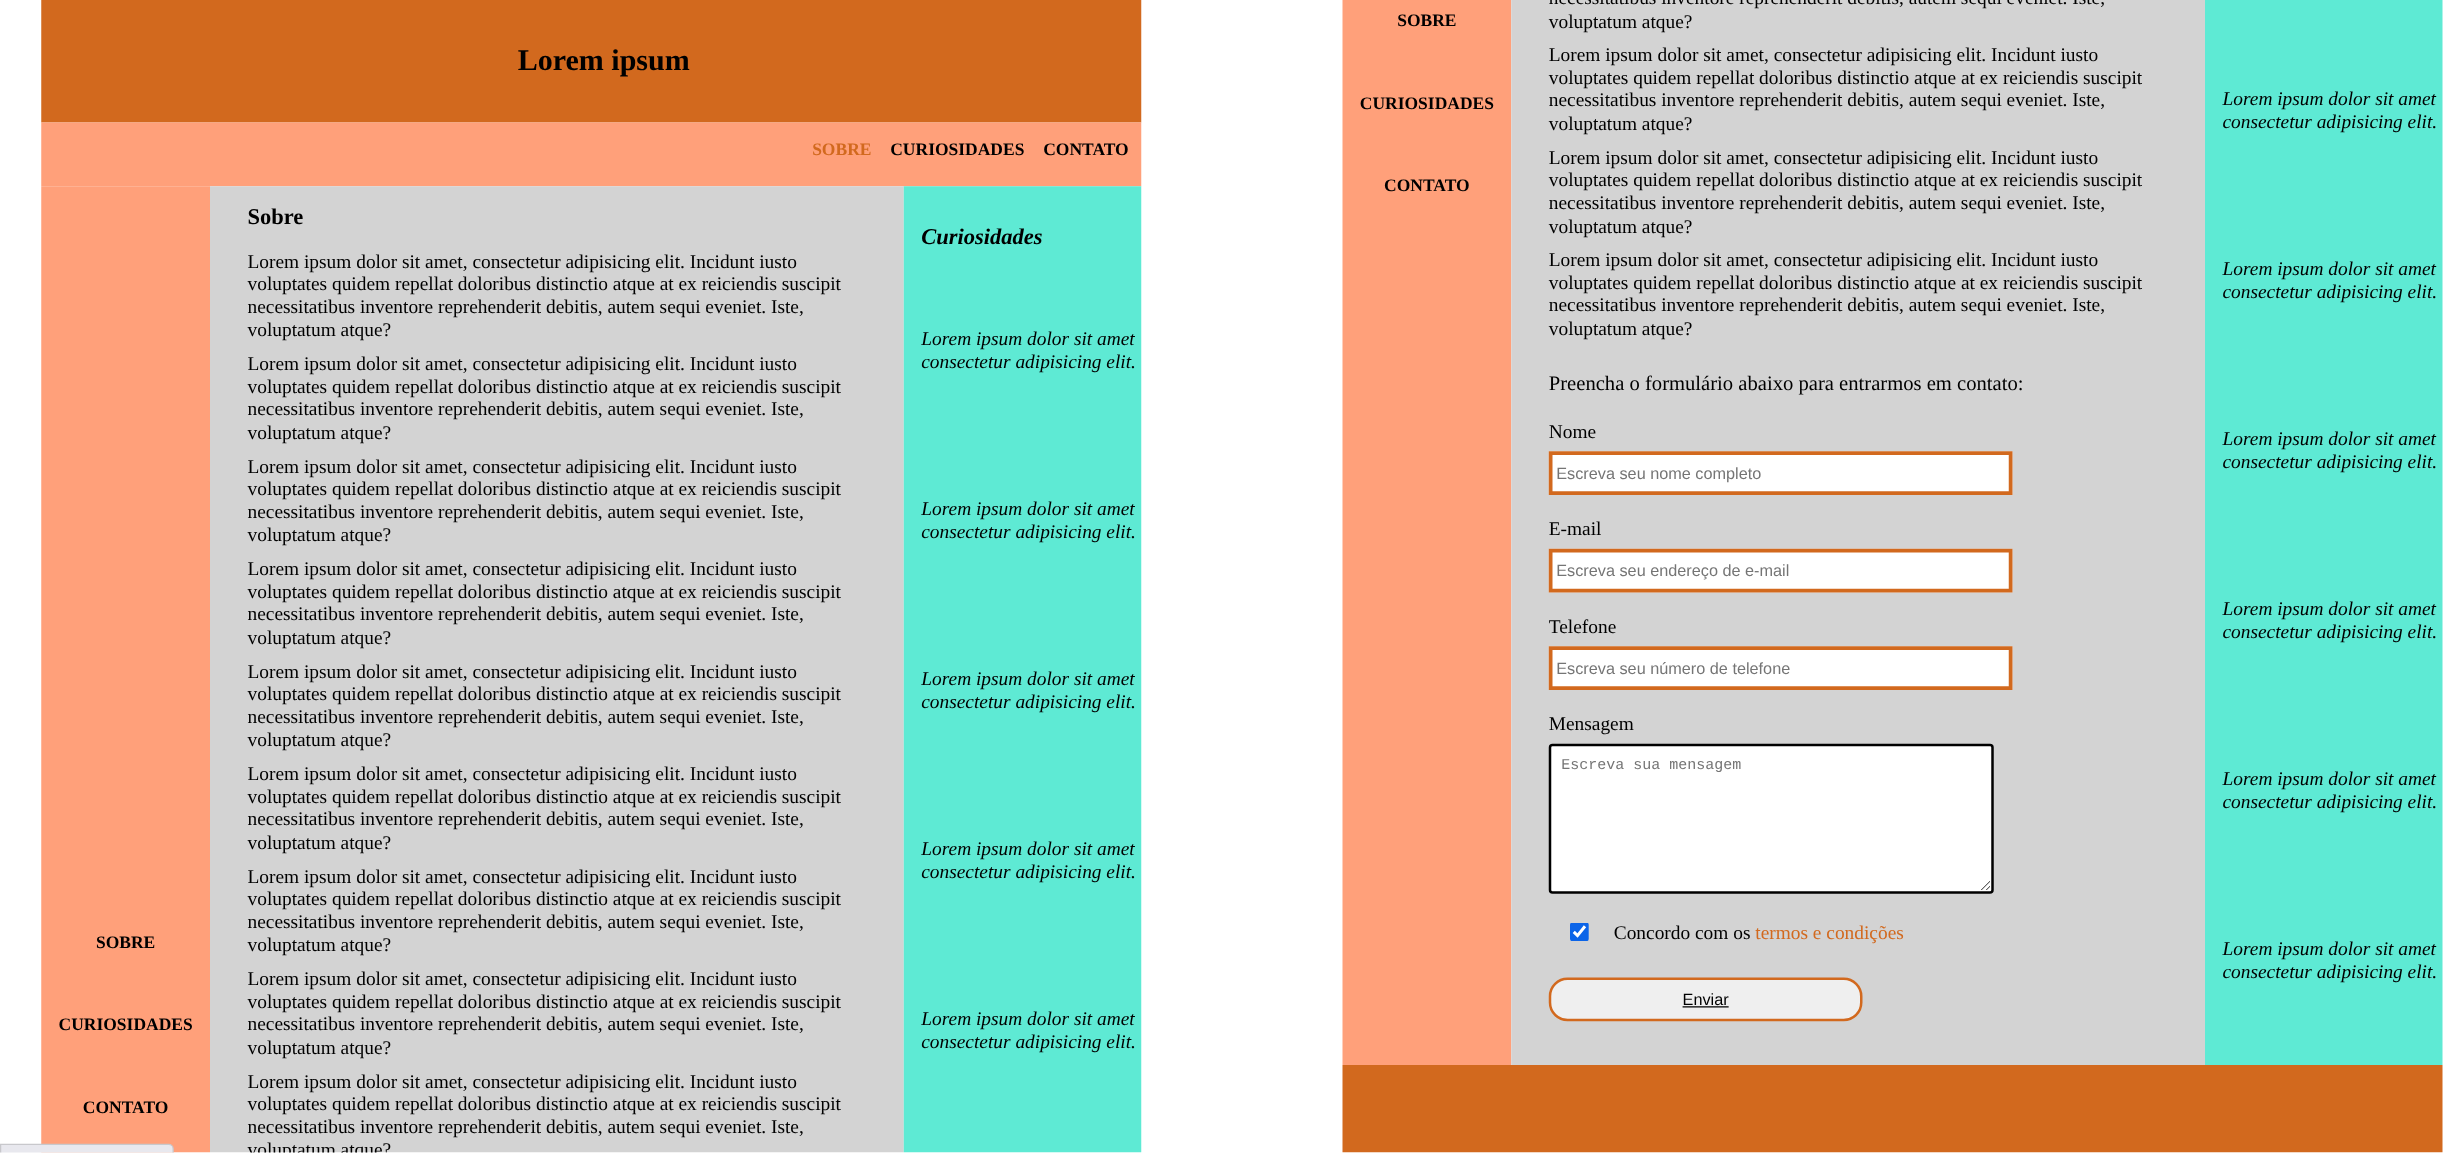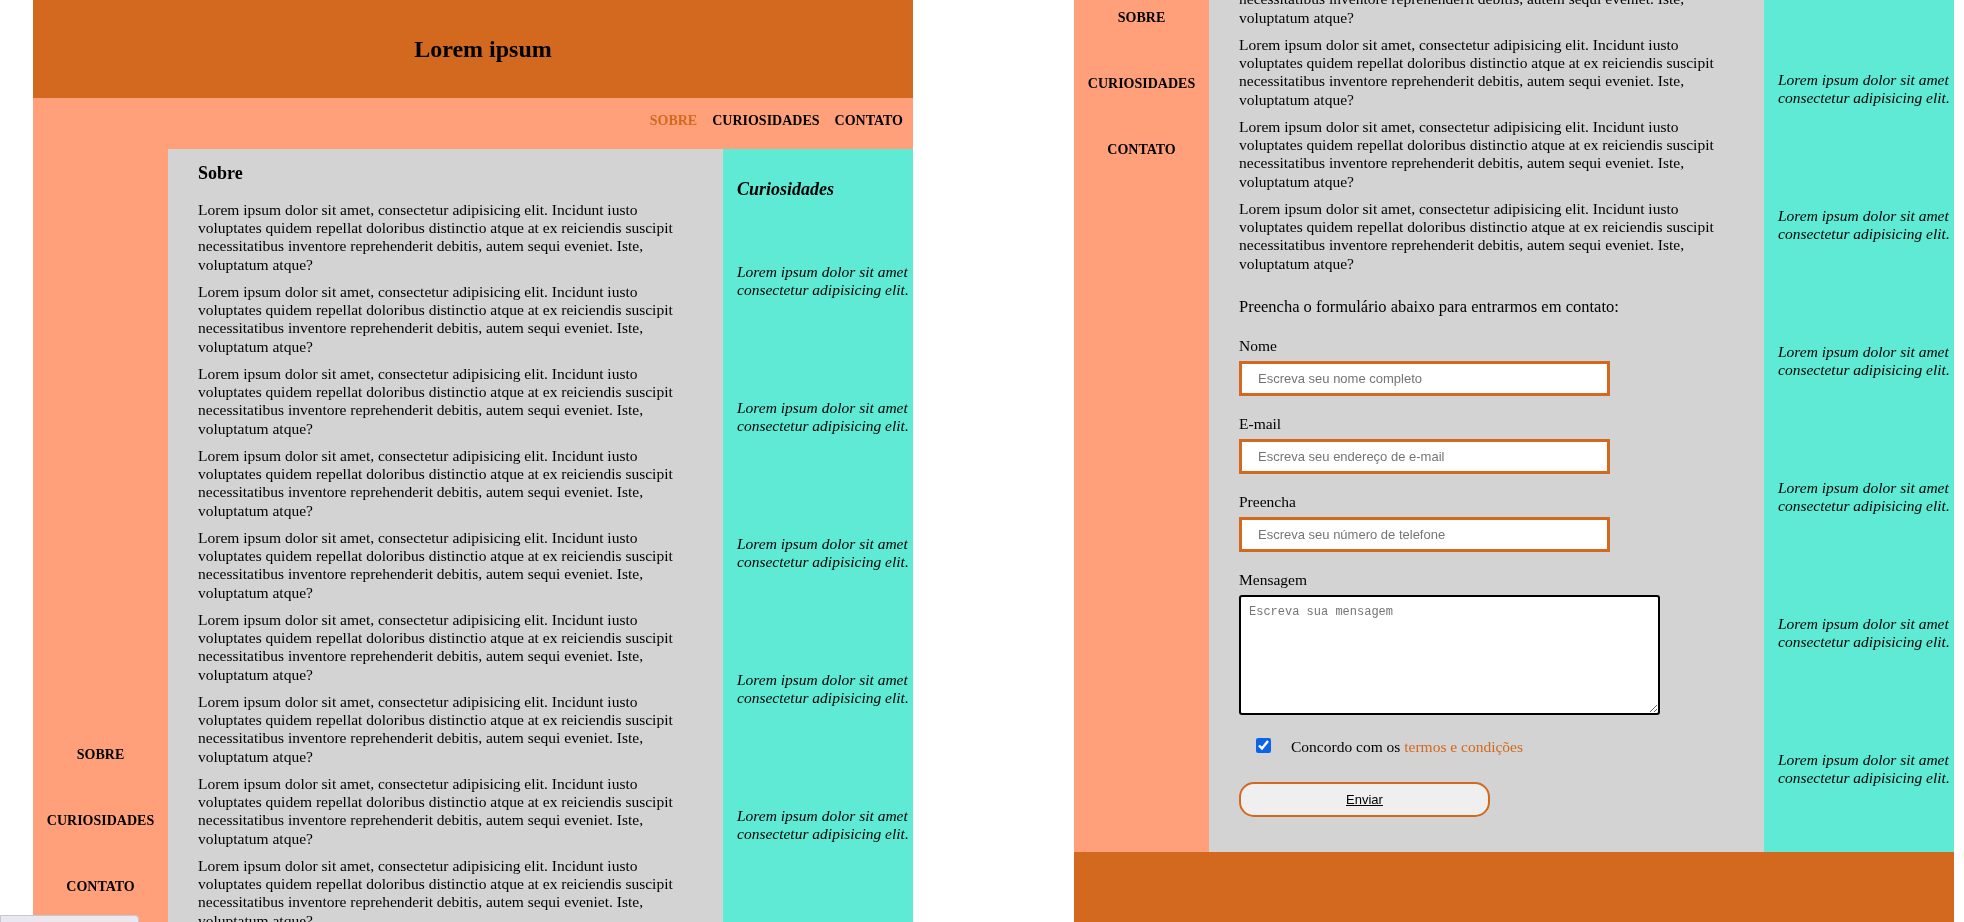--- a/index.html
+++ b/index.html
@@ -32,27 +32,27 @@
 
   h3.sec { margin: 0; font-size: 18px; font-weight: bold; position: absolute; }
   p.para { margin: 0; position: absolute; font-size: 15.5px; line-height: 18.2px; width: 500px; }
   p.aside-item { margin: 0; position: absolute; font-size: 15.5px; line-height: 18.2px; width: 190px; }
 
   
   .form-title { position: absolute; font-size: 16.5px; font-weight: normal; margin: 0; }
   .flabel { position: absolute; font-size: 15.5px; }
   .finput {
     position: absolute; box-sizing: border-box; width: 371px; height: 35px;
-    border: 3px solid #d2691e; background: #fff; padding: 0 16px;
+    border: 3px solid #d2691e; background: #fff; padding: 0 3px;
     font-family: "Liberation Sans", "DejaVu Sans", sans-serif; font-size: 13px; color: #000;
     outline: none;
   }
   .finput::placeholder { color: #757575; }
   .ftextarea {
-    position: absolute; box-sizing: border-box; width: 421px; height: 120px;
+    position: absolute; box-sizing: border-box; width: 356px; height: 120px;
     border: 2px solid #000; border-radius: 3px; background: #fff; padding: 8px;
     font-family: "Liberation Mono", "DejaVu Sans Mono", monospace; font-size: 12px; resize: both;
   }
   .ftextarea::placeholder { color: #757575; }
   .chk-row { position: absolute; display: flex; font-size: 15.5px; }
   .chk-row input { width: 15px; height: 15px; margin: 0 20px 0 0; accent-color: #0b64e8; }
   .terms-link { color: #d2691e; text-decoration: none; cursor: pointer; }
   .send-btn {
     position: absolute; box-sizing: border-box; width: 251px; height: 35px;
     border: 2px solid #d2691e; border-radius: 15px; background: #efefef;
@@ -117,21 +117,21 @@
     <p class="para" style="left:30px; top:36px;">Lorem ipsum dolor sit amet, consectetur adipisicing elit. Incidunt iusto voluptates quidem repellat doloribus distinctio atque at ex reiciendis suscipit necessitatibus inventore reprehenderit debitis, autem sequi eveniet. Iste, voluptatum atque?</p>
     <p class="para" style="left:30px; top:118px;">Lorem ipsum dolor sit amet, consectetur adipisicing elit. Incidunt iusto voluptates quidem repellat doloribus distinctio atque at ex reiciendis suscipit necessitatibus inventore reprehenderit debitis, autem sequi eveniet. Iste, voluptatum atque?</p>
     <p class="para" style="left:30px; top:200px;">Lorem ipsum dolor sit amet, consectetur adipisicing elit. Incidunt iusto voluptates quidem repellat doloribus distinctio atque at ex reiciendis suscipit necessitatibus inventore reprehenderit debitis, autem sequi eveniet. Iste, voluptatum atque?</p>
 
     <form>
       <h4 class="form-title" style="left:30px; top:297px;">Preencha o formulário abaixo para entrarmos em contato:</h4>
       <label class="flabel" style="left:30px; top:337px;">Nome</label>
       <input class="finput" style="left: 30px; top: 361px;" type="text" placeholder="Escreva seu nome completo">
       <label class="flabel" style="left:30px; top:415px;">E-mail</label>
       <input class="finput" style="left: 30px; top: 439px;" type="email" placeholder="Escreva seu endereço de e-mail">
-      <label class="flabel" style="left:30px; top:493px;">Preencha</label>
+      <label class="flabel" style="left:30px; top:493px;">Telefone</label>
       <input class="finput" style="left: 30px; top: 517px;" type="tel" placeholder="Escreva seu número de telefone">
       <label class="flabel" style="left:30px; top:571px;">Mensagem</label>
       <textarea class="ftextarea" style="left: 30px; top: 595px;" placeholder="Escreva sua mensagem"></textarea>
       <div class="chk-row" style="left:47px; top:738px;">
         <input type="checkbox" checked="" style="">
         <span><span>Concordo com os </span><a class="terms-link">termos e condições</a></span>
       </div>
       <button class="send-btn" style="left:30px; top:782px;text-decoration:underline;" type="submit">Enviar</button>
     </form>
   </div>

